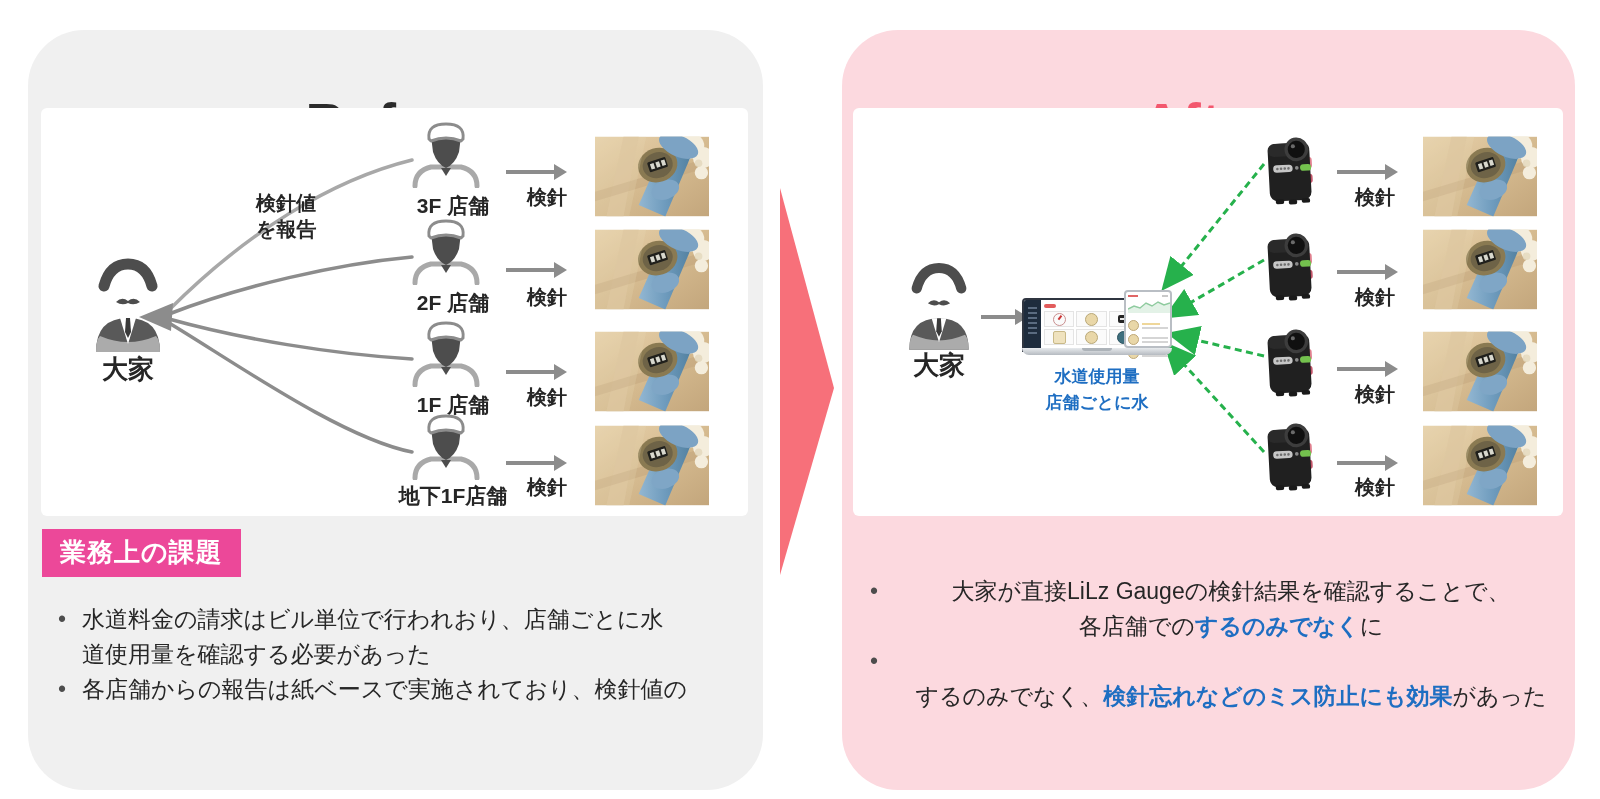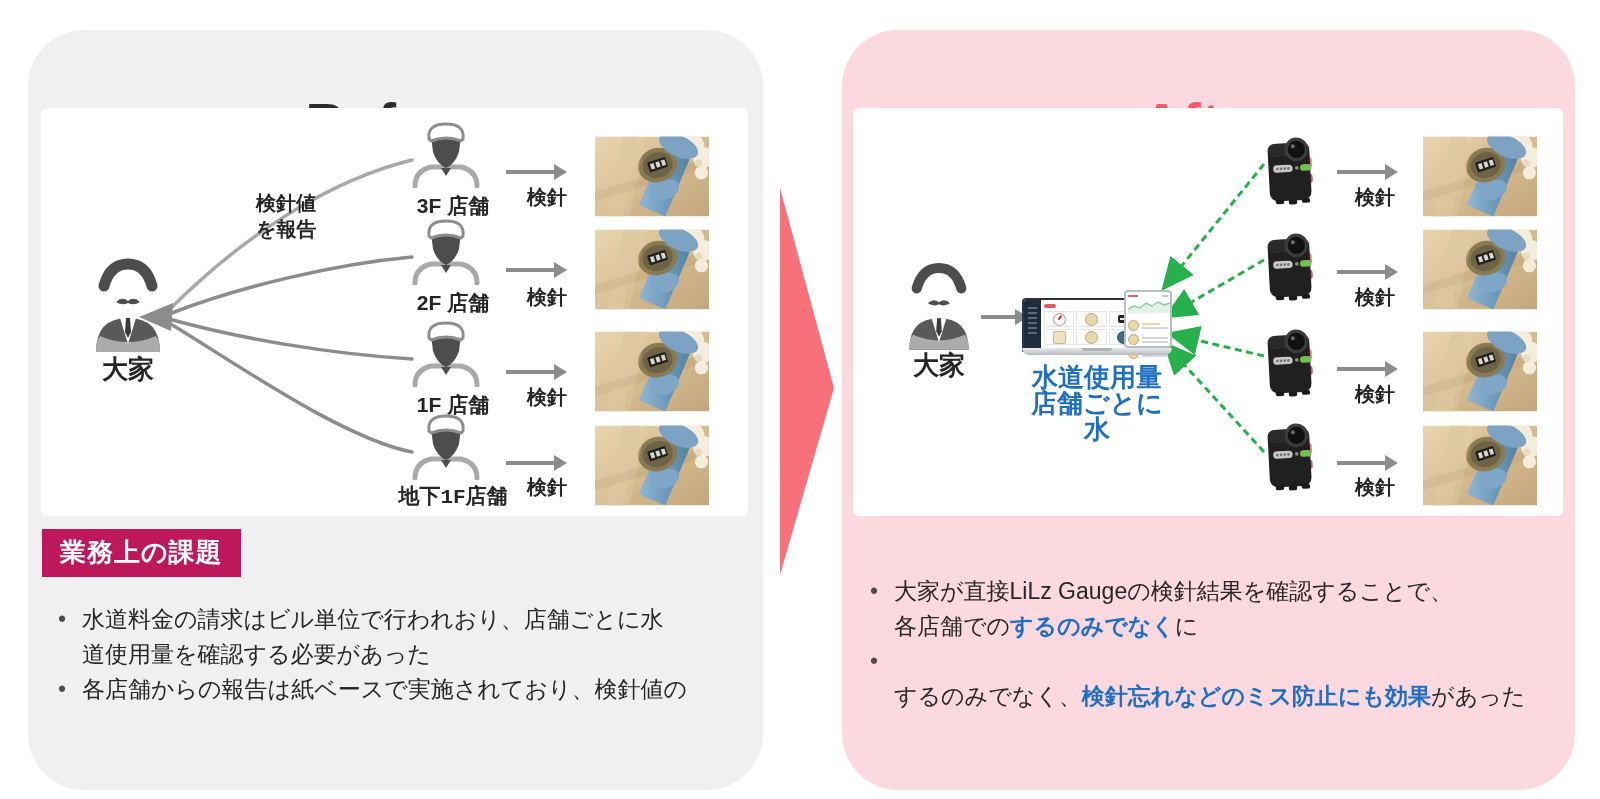--- a/index.html
+++ b/index.html
@@ -14,38 +14,38 @@
   .panel-before .panel-title{color:#2b2b2b;}
   .panel-after  .panel-title{color:#F3586E;}
   .whitebox{position:absolute;top:78px;background:#fff;border-radius:6px;}
   .wb-before{left:13px;width:707px;height:408px;}
   .wb-after{left:11px;width:710px;height:408px;}
   .lbl{position:absolute;font-weight:700;color:#262626;white-space:nowrap;}
   .store-lbl{font-size:21px;width:120px;text-align:center;}
   .kenshin-lbl{font-size:20px;width:60px;text-align:center;}
   .owner-lbl{font-size:26px;text-align:center;}
   .report-lbl{font-size:20px;line-height:26px;}
-  .caption-blue{position:absolute;font-size:26px;font-weight:700;color:#1E6EC2;
+  .caption-blue{position:absolute;font-size:17px;font-weight:700;color:#1E6EC2;
                 text-align:center;line-height:26px;}
 
   
   .arrow-h{position:absolute;height:4px;background:#8C8C8C;}
   .arrow-h:after{content:"";position:absolute;right:-13px;top:-6px;width:0;height:0;
                  border-left:13px solid #8C8C8C;border-top:8px solid transparent;border-bottom:8px solid transparent;}
 
   .photo{position:absolute;width:114px;height:83px;}
   .worker-svg{position:absolute;width:78px;height:66px;}
   .owner-svg{position:absolute;width:84px;height:100px;}
   .cam-svg{position:absolute;width:56px;height:76px;}
   .overlay-svg{position:absolute;left:0;top:0;pointer-events:none;}
 
   
   .badge{position:absolute;color:#fff;font-size:26px;font-weight:700;
          padding:6px 18px 7px;letter-spacing:1px;white-space:nowrap;}
-  .badge-gray{background:#be185d;}
+  .badge-gray{background:#ec4899;}
   .badge-pink{background:#F0516A;}
   .bullets{position:absolute;list-style:none;margin:0;padding:0;font-size:23px;line-height:35px;color:#262626;}
   .bullets li{position:relative;padding-left:30px;}
   .bullets li:before{content:"\2022";position:absolute;left:6px;top:0;color:#4d4d4d;}
   .hl{color:#1E6EC2;font-weight:700;}
 
   
   .big-arrow{position:absolute;left:780px;top:188px;width:54px;height:387px;}
 
   
@@ -221,21 +221,21 @@
       <div class="lbl store-lbl" style="left:352px;top:283px;">1F 店舗</div>
       <div class="arrow-h" style="left:465px;top:262px;width:48px;"></div>
       <div class="lbl kenshin-lbl" style="left:476px;top:276px;">検針</div>
       <svg class="photo" style="left:554px;top:222px;" viewBox="0 0 120 84">
           <use href="#sym-photo"></use>
         </svg>
 
       <svg class="worker-svg" style="left:366px;top:306px;" viewBox="0 0 78 66">
           <use href="#sym-worker"></use>
         </svg>
-      <div class="lbl store-lbl" style="left:352px;top:374px;font-family:Liberation Mono, monospace;">地下1F店舗</div>
+      <div class="lbl store-lbl" style="left:352px;top:374px;">地下1F店舗</div>
       <div class="arrow-h" style="left:465px;top:353px;width:48px;"></div>
       <div class="lbl kenshin-lbl" style="left:476px;top:366px;">検針</div>
       <svg class="photo" style="left:554px;top:316px;" viewBox="0 0 120 84">
           <use href="#sym-photo"></use>
         </svg>
     </div>
 
     <div class="badge badge-gray" style="left:14px;top:499px;">業務上の課題</div>
 
     <ul class="bullets" style="left:24px;top:572px;width:700px;">
@@ -379,21 +379,21 @@
           <use href="#sym-cam"></use>
         </svg>
       <div class="arrow-h" style="left:484px;top:353px;width:48px;"></div>
       <div class="lbl kenshin-lbl" style="left:492px;top:366px;">検針</div>
       <svg class="photo" style="left:570px;top:316px;" viewBox="0 0 120 84">
           <use href="#sym-photo"></use>
         </svg>
     </div>
 
 
-    <ul class="bullets" style="left:22px;top:544px;width:704px;">
+    <ul class="bullets" style="left:22px;top:544px;width:704px;text-align:center;">
       <li>
         <span>大家が直接LiLz Gaugeの検針結果を確認することで、</span><br>
         <span>各店舗での</span><span class="hl">するのみでなく</span><span>に</span>
       </li>
       <li>
         <br>
         <span>するのみでなく、</span><span class="hl">検針忘れなどのミス防止にも効果</span><span>があった</span>
       </li>
     </ul>
   </section>

